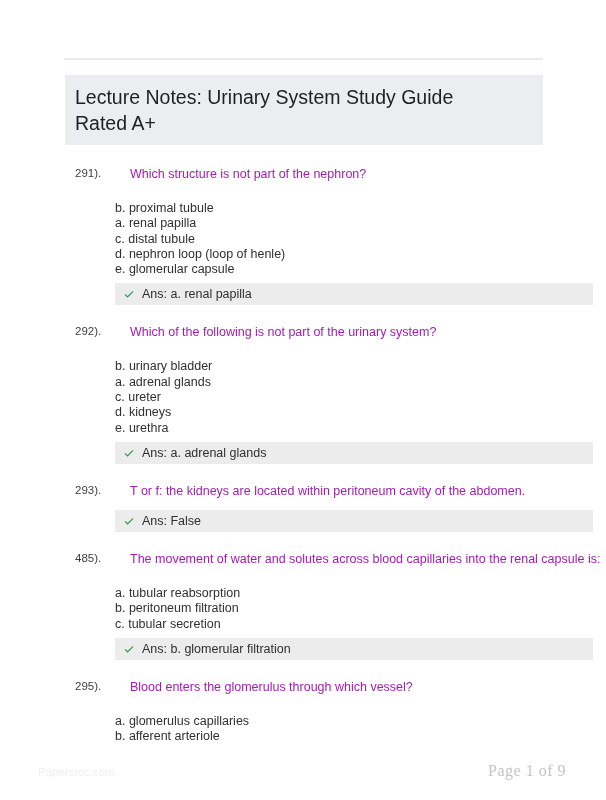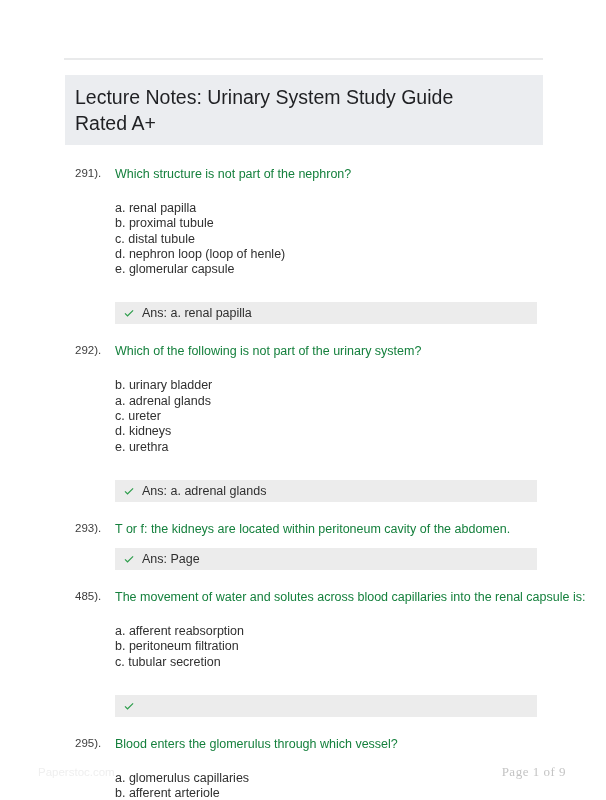--- a/index.html
+++ b/index.html
@@ -47,34 +47,34 @@
     line-height: 15px;
     align-items: flex-end;
   }
   .q-num {
     flex: 0 0 40px;
     font-size: 11.5px;
     color: #3d3d3d;
     position: relative;
     top: -1px;
   }
-  .q-text { color: #15803d; }
+  .q-text { color: #a21caf; margin-left: 15px; }
 
   .options {
     margin: 19px 0 0 115px;
   }
   .option {
     font-size: 12.5px;
     line-height: 15.3px;
     color: #303030;
   }
 
   .answer-bar {
-    margin: 25px 0 0 115px;
-    width: 422px;
+    margin: 6px 0 0 115px;
+    width: 478px;
     height: 22px;
     background: #ececec;
     display: flex;
     align-items: center;
     padding-left: 8px;
   }
   .answer-bar .check { flex: 0 0 auto; margin-right: 7px; }
   .answer-text {
     font-size: 12.5px;
     color: #2f2f2f;
@@ -86,21 +86,21 @@
     left: 38px;
     bottom: 22px;
     font-size: 11.5px;
     color: #efefef;
   }
   .page-num {
     position: absolute;
     right: 40px;
     bottom: 20px;
     font-family: "Liberation Serif", serif;
-    font-size: 13px;
+    font-size: 16px;
     letter-spacing: 0.5px;
     color: #c4c4c4;
   }
 </style>
 </head>
 <body>
 
 <div class="page">
 
   <div class="top-rule"></div>
@@ -110,22 +110,22 @@
   </div>
 
   <main class="content">
 
     <section class="question">
       <div class="q-row">
         <span class="q-num">291).</span>
         <span class="q-text">Which structure is not part of the nephron?</span>
       </div>
       <div class="options">
+        <div class="option">b. proximal tubule</div>
         <div class="option">a. renal papilla</div>
-        <div class="option">b. proximal tubule</div>
         <div class="option">c. distal tubule</div>
         <div class="option">d. nephron loop (loop of henle)</div>
         <div class="option">e. glomerular capsule</div>
       </div>
       <div class="answer-bar">
         <svg class="check" width="12" height="12" viewBox="0 0 24 24">
             <path d="M9 16.2 4.8 12l-1.6 1.6L9 19.4 21 7.4 19.4 5.8z" fill="#2e9e4c"></path>
           </svg>
         <span class="answer-text">Ans: a. renal papilla</span>
       </div>
@@ -153,38 +153,39 @@
 
     <section class="question no-options">
       <div class="q-row">
         <span class="q-num">293).</span>
         <span class="q-text">T or f: the kidneys are located within peritoneum cavity of the abdomen.</span>
       </div>
       <div class="answer-bar">
         <svg class="check" width="12" height="12" viewBox="0 0 24 24">
             <path d="M9 16.2 4.8 12l-1.6 1.6L9 19.4 21 7.4 19.4 5.8z" fill="#2e9e4c"></path>
           </svg>
-        <span class="answer-text">Ans: Page</span>
+        <span class="answer-text">Ans: False</span>
       </div>
     </section>
 
     <section class="question">
       <div class="q-row">
         <span class="q-num">485).</span>
         <span class="q-text">The movement of water and solutes across blood capillaries into the renal capsule is:</span>
       </div>
       <div class="options">
-        <div class="option">a. afferent reabsorption</div>
+        <div class="option">a. tubular reabsorption</div>
         <div class="option">b. peritoneum filtration</div>
         <div class="option">c. tubular secretion</div>
       </div>
       <div class="answer-bar">
         <svg class="check" width="12" height="12" viewBox="0 0 24 24">
             <path d="M9 16.2 4.8 12l-1.6 1.6L9 19.4 21 7.4 19.4 5.8z" fill="#2e9e4c"></path>
           </svg>
+        <span class="answer-text">Ans: b. glomerular filtration</span>
       </div>
     </section>
 
     <section class="question">
       <div class="q-row">
         <span class="q-num">295).</span>
         <span class="q-text">Blood enters the glomerulus through which vessel?</span>
       </div>
       <div class="options">
         <div class="option">a. glomerulus capillaries</div>

